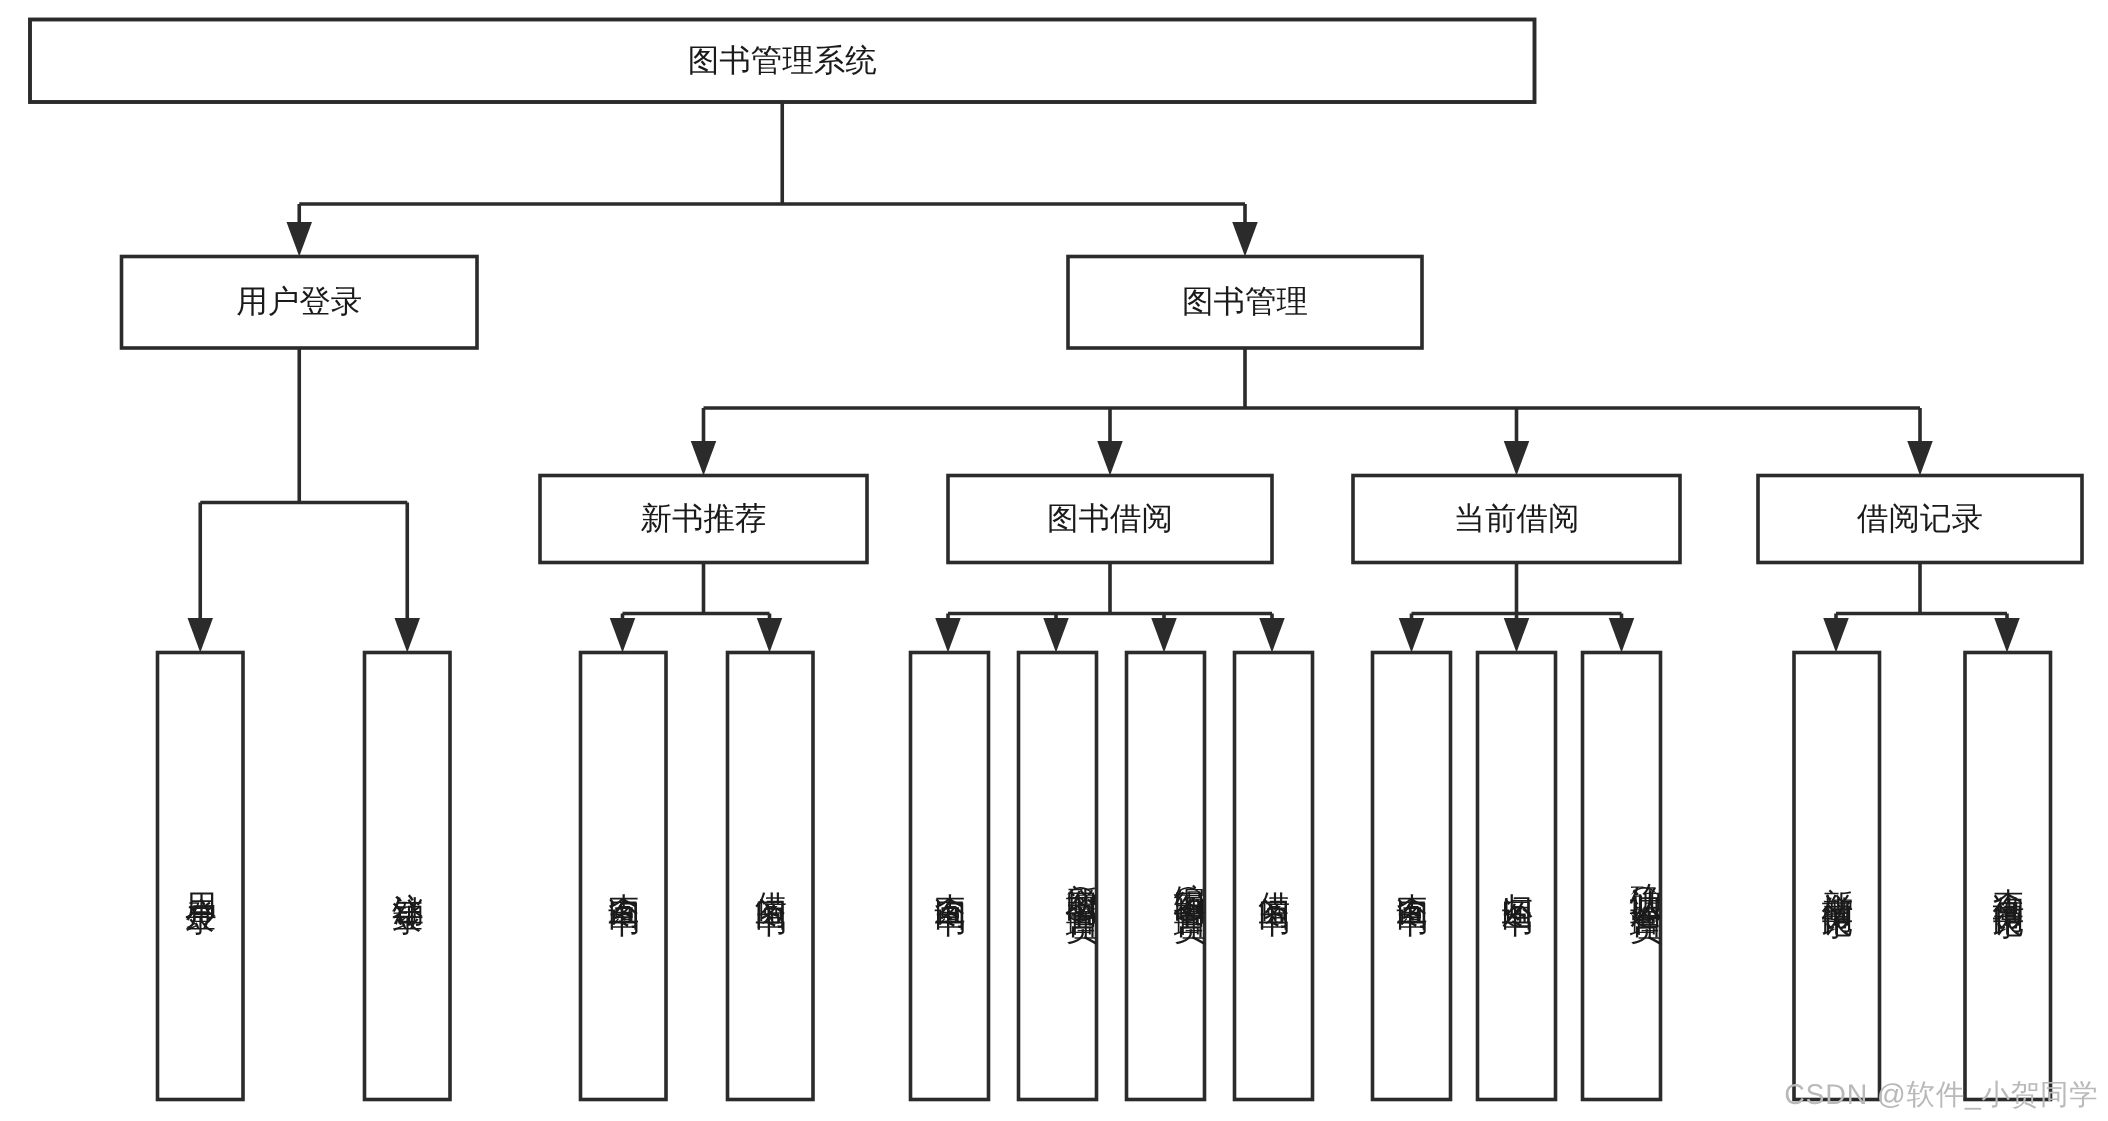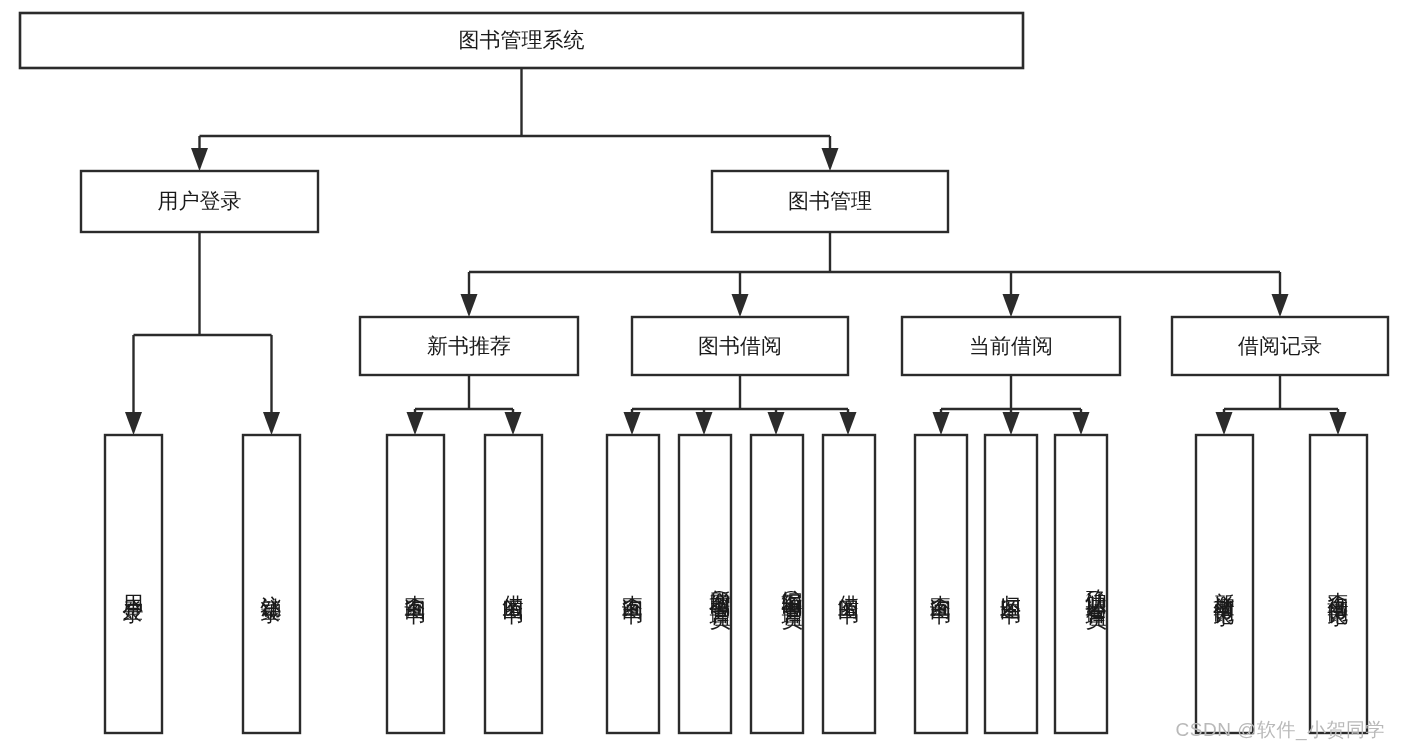--- a/index.html
+++ b/index.html
@@ -81,21 +81,21 @@
     align-items: center;
     justify-content: center;
   }
   .leaf-label.top-v {
     display: flex;
     align-items: flex-start;
     justify-content: center;
   }
   #watermark {
     position: absolute;
-    right: 20px;
+    right: 6px;
     bottom: 4px;
     font-family: "Liberation Sans", "DejaVu Sans", sans-serif;
     font-size: 19px;
     color: #b9b9b9;
     letter-spacing: 0.5px;
     white-space: nowrap;
     user-select: none;
   }
 </style>
 </head>

